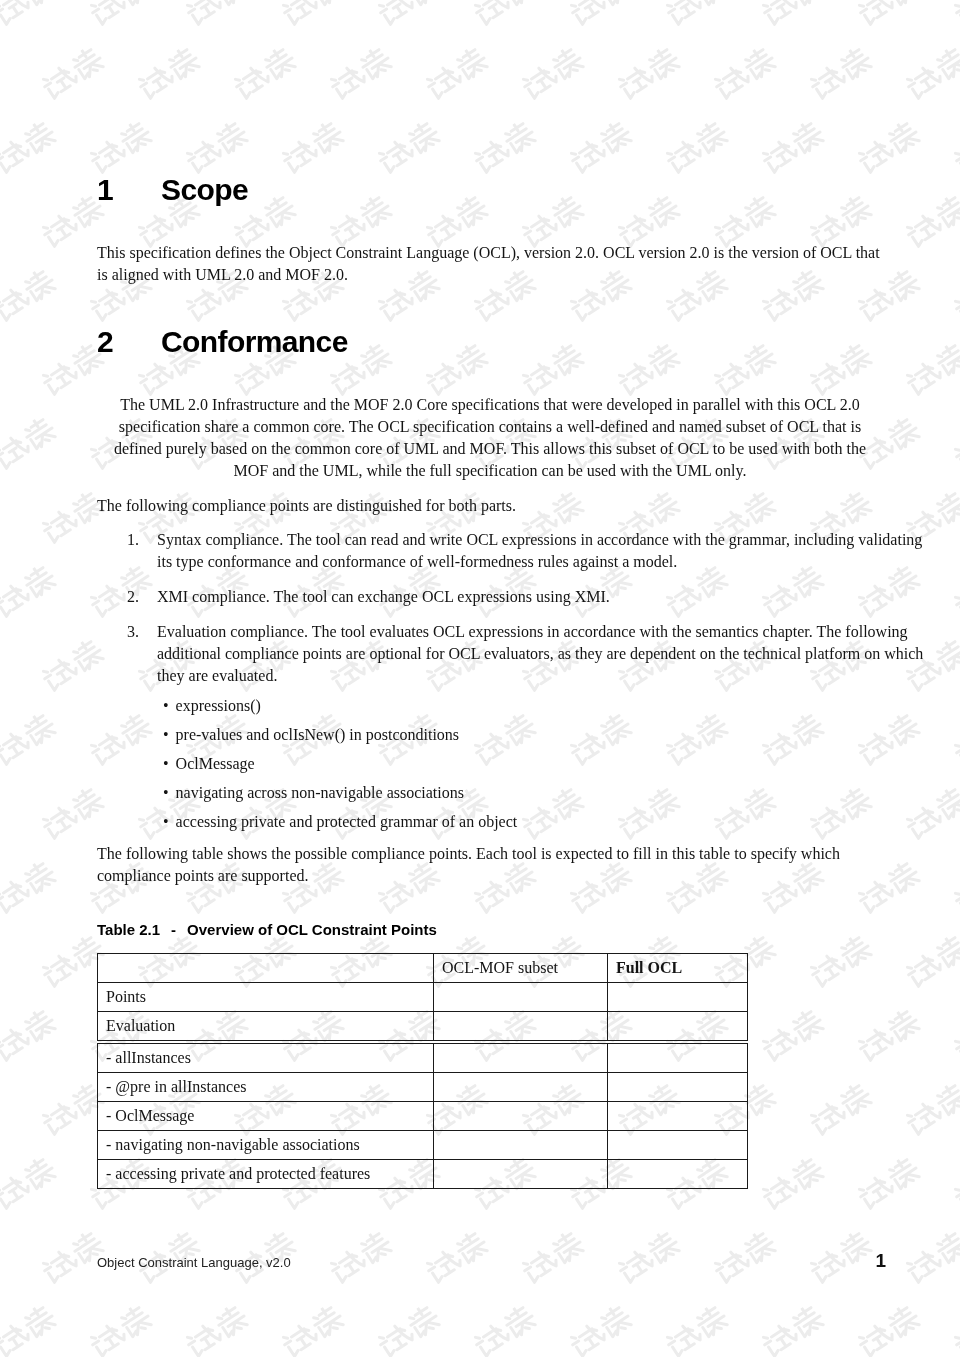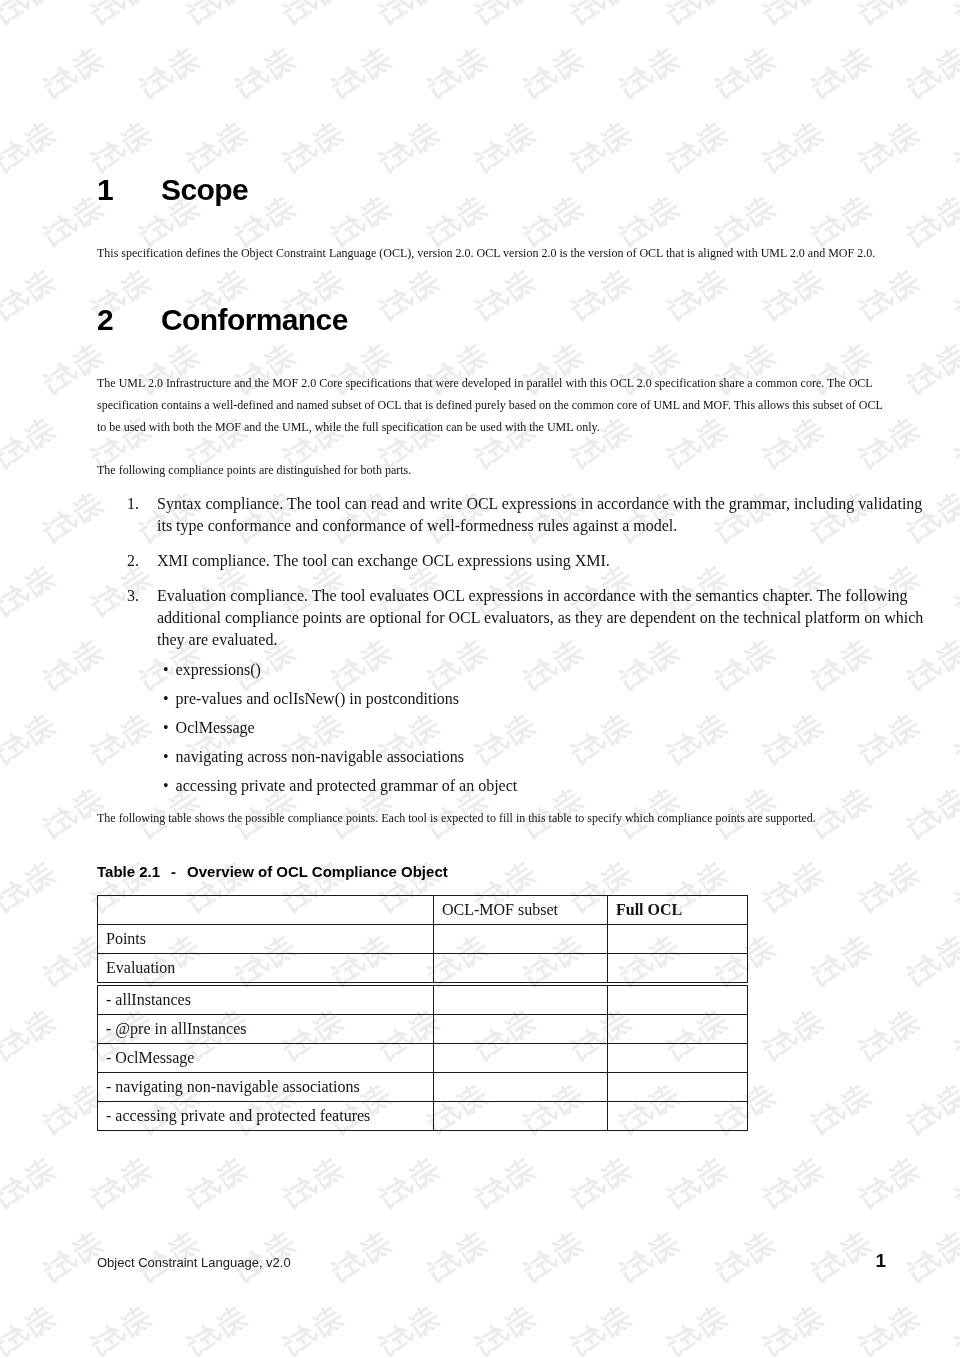--- a/index.html
+++ b/index.html
@@ -41,25 +41,25 @@
     font-weight: bold;
     font-size: 30px;
     line-height: 32px;
     letter-spacing: -0.6px;
     color: #000;
   }
   h1.section .h-num { width: 64px; flex: none; }
 
   p.body {
     margin: 0;
-    font-size: 12px;
+    font-size: 16px;
     line-height: 22px;
   }
   #p-scope       { margin-bottom: 40px; }
-  #p-conf-intro  { margin-bottom: 21px; }
+  #p-conf-intro  { margin-bottom: 13px; text-align: center; }
   #p-compliance  { margin-bottom: 12px; }
   #p-table-intro { margin-top: 10px; margin-bottom: 34px; }
 
   .num-list { margin: 0; padding: 0; list-style: none; }
   .num-item {
     display: flex;
     margin: 0 0 13px 30px;
     font-size: 16px;
     line-height: 22px;
   }
@@ -779,21 +779,21 @@
       <span class="dot">•</span><span>navigating across non-navigable associations</span>
     </div>
     <div class="bullet-item">
       <span class="dot">•</span><span>accessing private and protected grammar of an object</span>
     </div>
   </div>
 
   <p class="body" id="p-table-intro">The following table shows the possible compliance points. Each tool is expected to fill in this table to specify which compliance points are supported.</p>
 
   <div class="table-caption">
-    <span>Table 2.1</span><span class="cap-sep">-</span><span>Overview of OCL Compliance Object</span>
+    <span>Table 2.1</span><span class="cap-sep">-</span><span>Overview of OCL Constraint Points</span>
   </div>
 
   <table class="compliance">
     <colgroup>
         <col class="c1">
         <col class="c2">
         <col class="c3">
       </colgroup>
     <thead>
       <tr>

